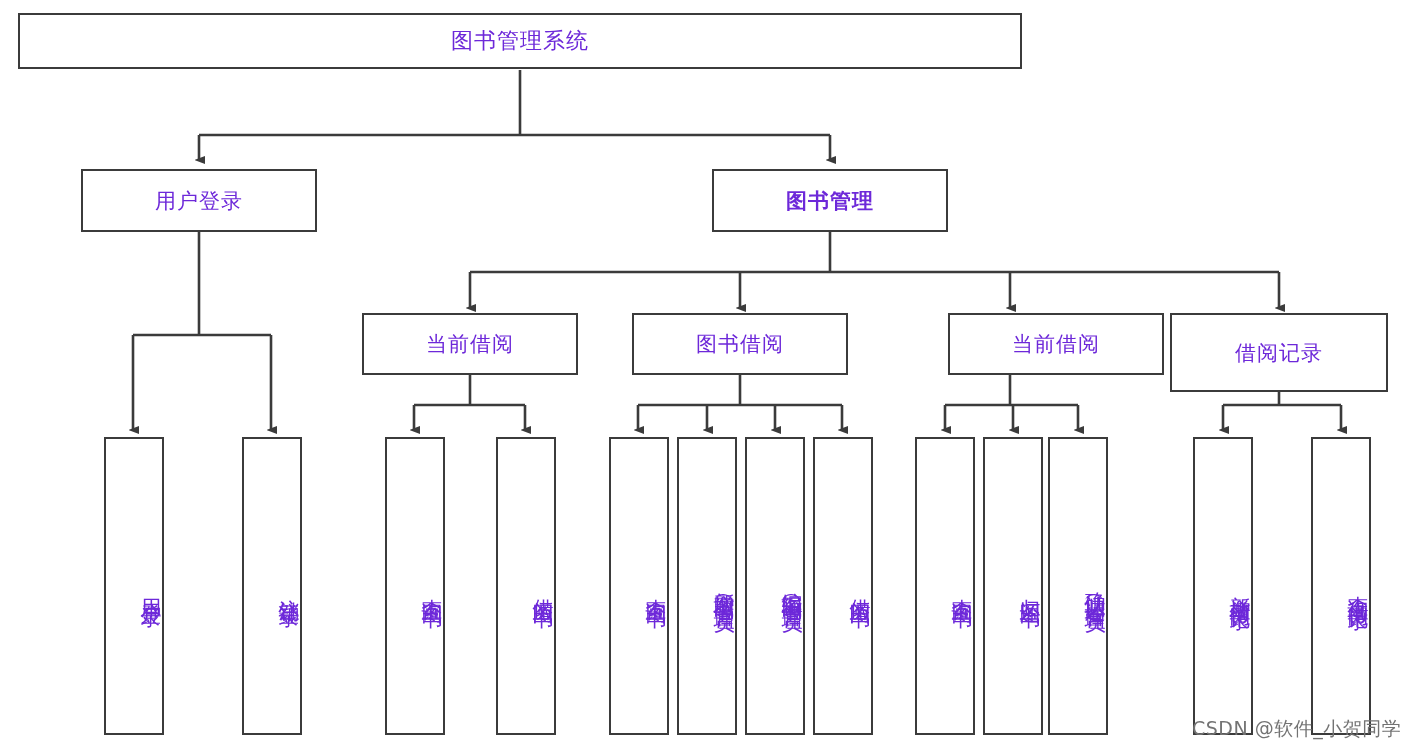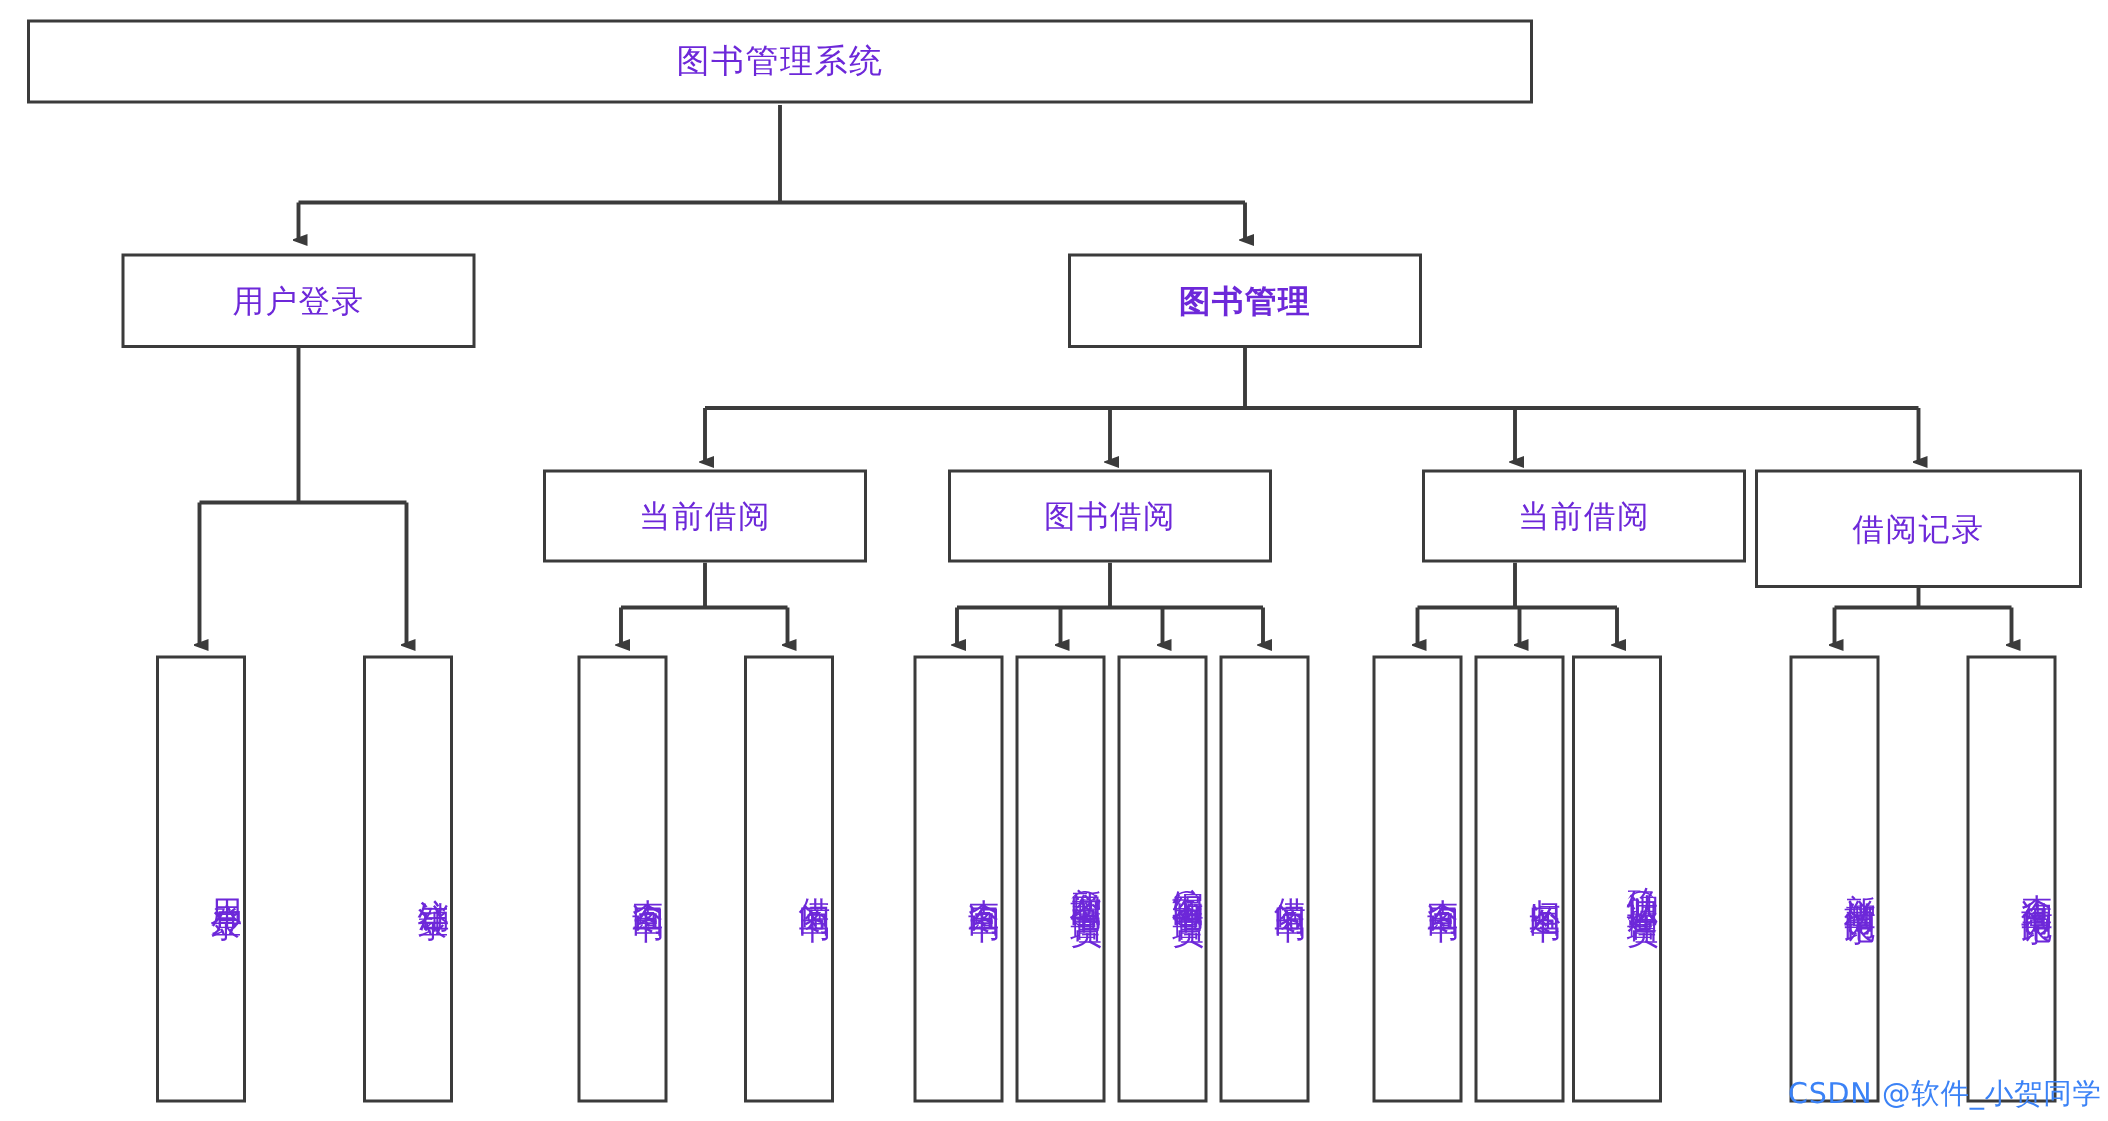--- a/index.html
+++ b/index.html
@@ -57,21 +57,21 @@
     top: 0;
     width: 1405px;
     height: 747px;
     pointer-events: none;
   }
   .watermark {
     position: absolute;
     left: 1192px;
     top: 716px;
     font-size: 19px;
-    color: #3b82f6;
+    color: #737373;
     white-space: nowrap;
     letter-spacing: 0.5px;
   }
 </style>
 </head>
 <body>
 
 <div id="canvas">
 
   <svg class="svg-layer" viewBox="0 0 1405 747">

